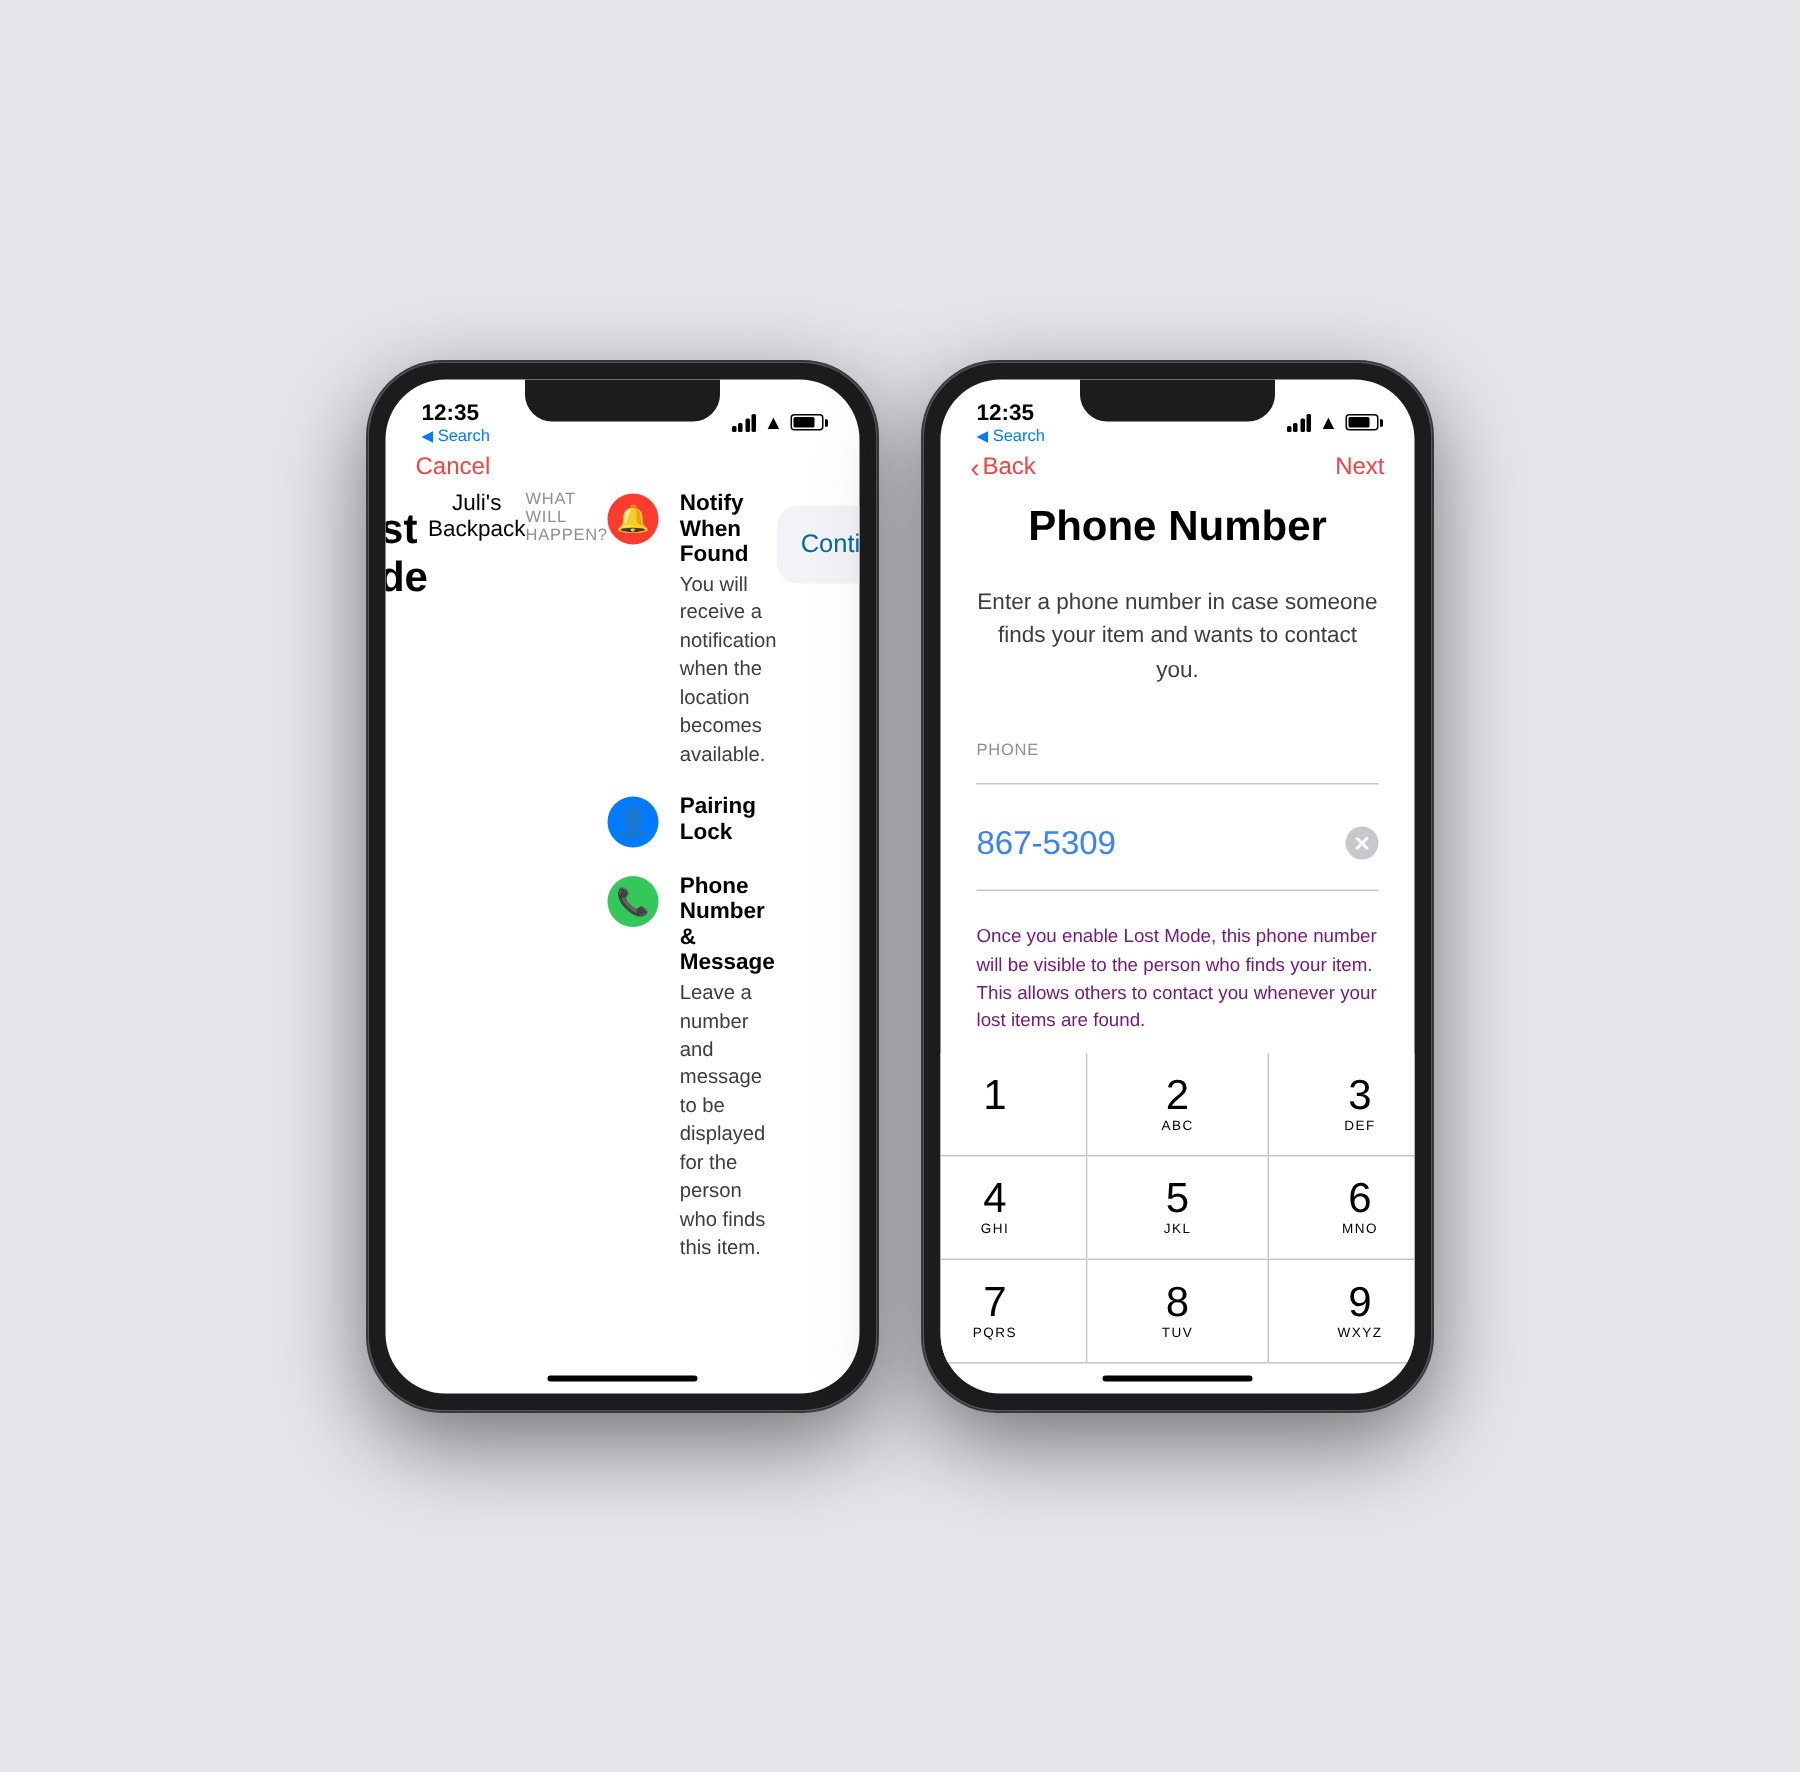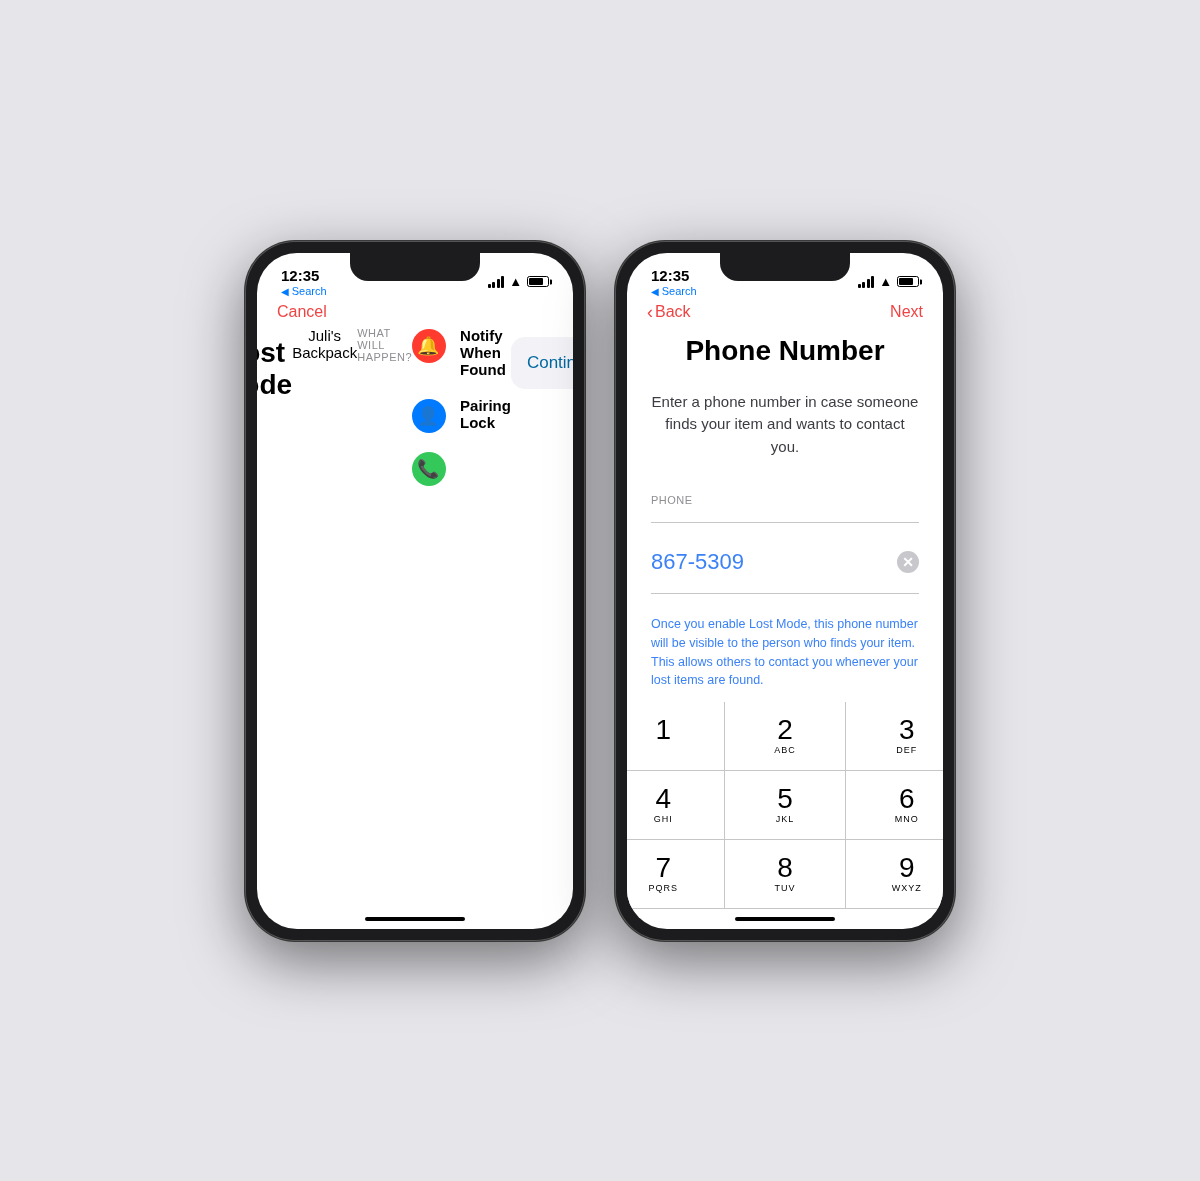--- a/index.html
+++ b/index.html
@@ -323,21 +323,21 @@
       cursor: pointer;
       font-weight: 600;
     }
     .phone-field-bottom-divider {
       height: 0.5px;
       background: #c6c6c8;
       margin-bottom: 10px;
     }
     .phone-notice {
       font-size: 12.5px;
-      color: #3b82f6;
+      color: #701a75;
       line-height: 1.5;
     }
     
     .numpad-spacer { flex: 1; }
     .numpad {
       background: #d1d1d6;
       margin: 0 -24px;
       padding: 0;
       flex-shrink: 0;
     }
@@ -436,32 +436,37 @@
 
           <div class="section-label">WHAT WILL HAPPEN?</div>
           <div class="divider"></div>
 
           <div class="feature-list">
 
             <div class="feature-item">
               <div class="feature-icon red">🔔</div>
               <div class="feature-text">
                 <div class="feature-title">Notify When Found</div>
+                <div class="feature-desc">You will receive a notification when the location becomes available.</div>
               </div>
             </div>
 
             <div class="feature-item">
               <div class="feature-icon blue">👤</div>
               <div class="feature-text">
                 <div class="feature-title">Pairing Lock</div>
               </div>
             </div>
 
             <div class="feature-item">
               <div class="feature-icon green">📞</div>
+              <div class="feature-text">
+                <div class="feature-title">Phone Number &amp; Message</div>
+                <div class="feature-desc">Leave a number and message to be displayed for the person who finds this item.</div>
+              </div>
             </div>
           </div>
 
           <div class="continue-btn-wrapper">
             <button class="continue-btn">Continue</button>
           </div>
         </div>
       </div>
 
       <div class="home-indicator">

